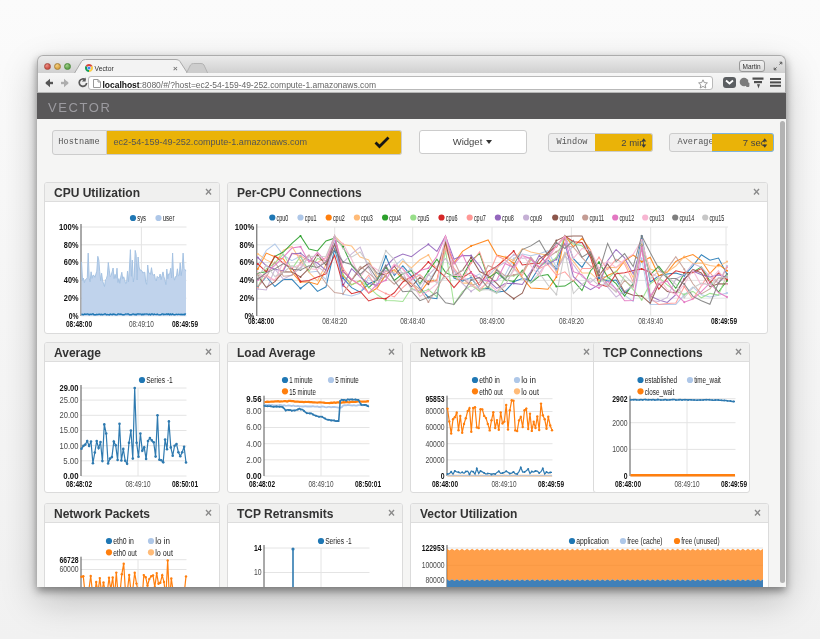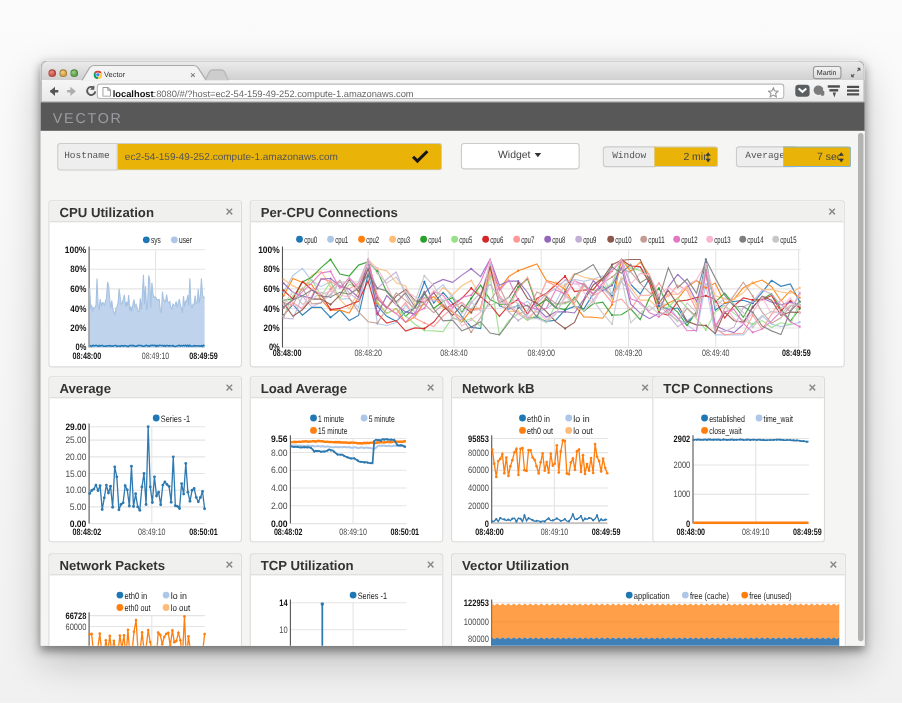--- a/index.html
+++ b/index.html
@@ -879,21 +879,21 @@
             <circle cx="133.7" cy="89.9" r="1.2" fill="#ff7f0e"></circle>
             <circle cx="135.5" cy="87" r="1.2" fill="#ff7f0e"></circle>
             <circle cx="137.3" cy="89.6" r="1.2" fill="#ff7f0e"></circle>
             <circle cx="139.2" cy="89.4" r="1.2" fill="#ff7f0e"></circle>
             <circle cx="141" cy="72.4" r="1.2" fill="#ff7f0e"></circle>
           </g>
         </svg>
 </div>
       <div class="panel" style="left:190.5px;top:384.0px;width:176.0px;height:151.5px">
 <div class="phead">
-          <span class="ptitle">TCP Utilization</span>
+          <span class="ptitle">TCP Retransmits</span>
           <span class="pclose">×</span>
         </div>
 <svg width="176.0" height="132.5" viewBox="0 0 176.0 132.5" style="display:block">
           <g transform="translate(0,-19)">
             <circle cx="93" cy="37" r="3.1" fill="#1f77b4"></circle>
             <text x="97.2" y="40.2" class="lg" textLength="26.6" lengthAdjust="spacingAndGlyphs">Series -1</text>
             <text x="33.5" y="46.8" text-anchor="end" class="ylb" textLength="7.6" lengthAdjust="spacingAndGlyphs">14</text>
             <text x="33.5" y="71.3" text-anchor="end" class="yl" textLength="7.6" lengthAdjust="spacingAndGlyphs">10</text>
             <line x1="36" y1="68.5" x2="141.5" y2="68.5" class="gr"></line>
             <line x1="36" y1="44" x2="141.5" y2="44" class="gr"></line>

